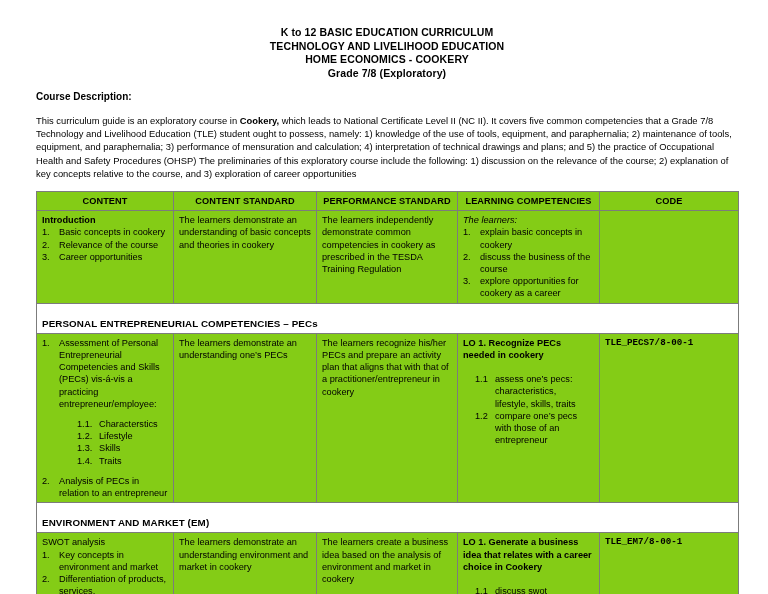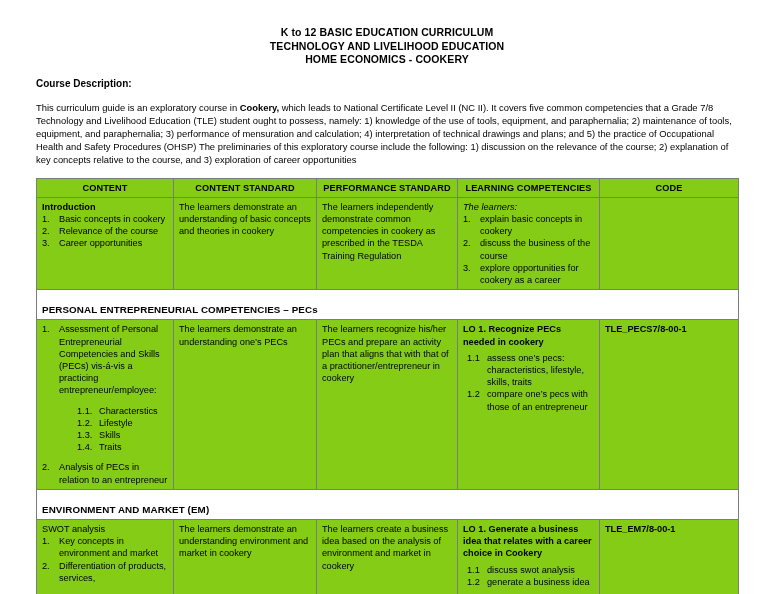--- a/index.html
+++ b/index.html
@@ -84,21 +84,21 @@
   .section-row td {
     font-weight: bold;
     font-size: 9.8px;
     padding: 14px 5px 3px 5px;
     background: #ffffff;
     letter-spacing: 0.1px;
   }
 
   .cell-heading { font-weight: bold; }
   .italic { font-style: italic; }
-  .bold { font-weight: bold; }
+  .bold { font-weight: bold; font-family: Liberation Mono, monospace; }
 
   
   ul.num-list, ul.plain-list {
     list-style: none;
     margin: 0;
     padding: 0;
   }
   ul.num-list > li {
     display: flex;
     align-items: flex-start;
@@ -120,21 +120,21 @@
     align-items: flex-start;
   }
   ul.sub-list > li .marker {
     flex: 0 0 auto;
     width: 22px;
   }
   ul.sub-list > li .text { flex: 1 1 auto; }
 
   ul.lo-list {
     list-style: none;
-    margin: 4px;
+    margin: 12px;
     padding: 0;
   }
   ul.lo-list > li {
     display: flex;
     align-items: flex-start;
   }
   ul.lo-list > li .marker {
     flex: 0 0 auto;
     width: 20px;
   }
@@ -172,20 +172,21 @@
 </style>
 </head>
 <body>
 
 <div class="page">
 
   <div class="title-block">
     <span class="title-line">K to 12 BASIC EDUCATION CURRICULUM</span>
     <span class="title-line">TECHNOLOGY AND LIVELIHOOD EDUCATION</span>
     <span class="title-line">HOME ECONOMICS - COOKERY</span>
+    <span class="title-line">Grade 7/8 (Exploratory)</span>
   </div>
 
   <div class="course-desc-label">Course Description:</div>
 
   <p class="course-desc-body"><span>This curriculum guide is an exploratory course in </span><b>Cookery,</b><span> which leads to National Certificate Level II (NC II). It covers five common competencies that a Grade 7/8 Technology and Livelihood Education (TLE) student ought to possess, namely: 1) knowledge of the use of tools, equipment, and paraphernalia; 2) maintenance of tools, equipment, and paraphernalia; 3) performance of mensuration and calculation; 4) interpretation of technical drawings and plans; and 5) the practice of Occupational Health and Safety Procedures (OHSP) The preliminaries of this exploratory course include the following: 1) discussion on the relevance of the course; 2) explanation of key concepts relative to the course, and 3) exploration of career opportunities</span></p>
 
   <table class="curriculum-table">
     <colgroup>
       <col class="c-content">
         <col class="c-cstd">

